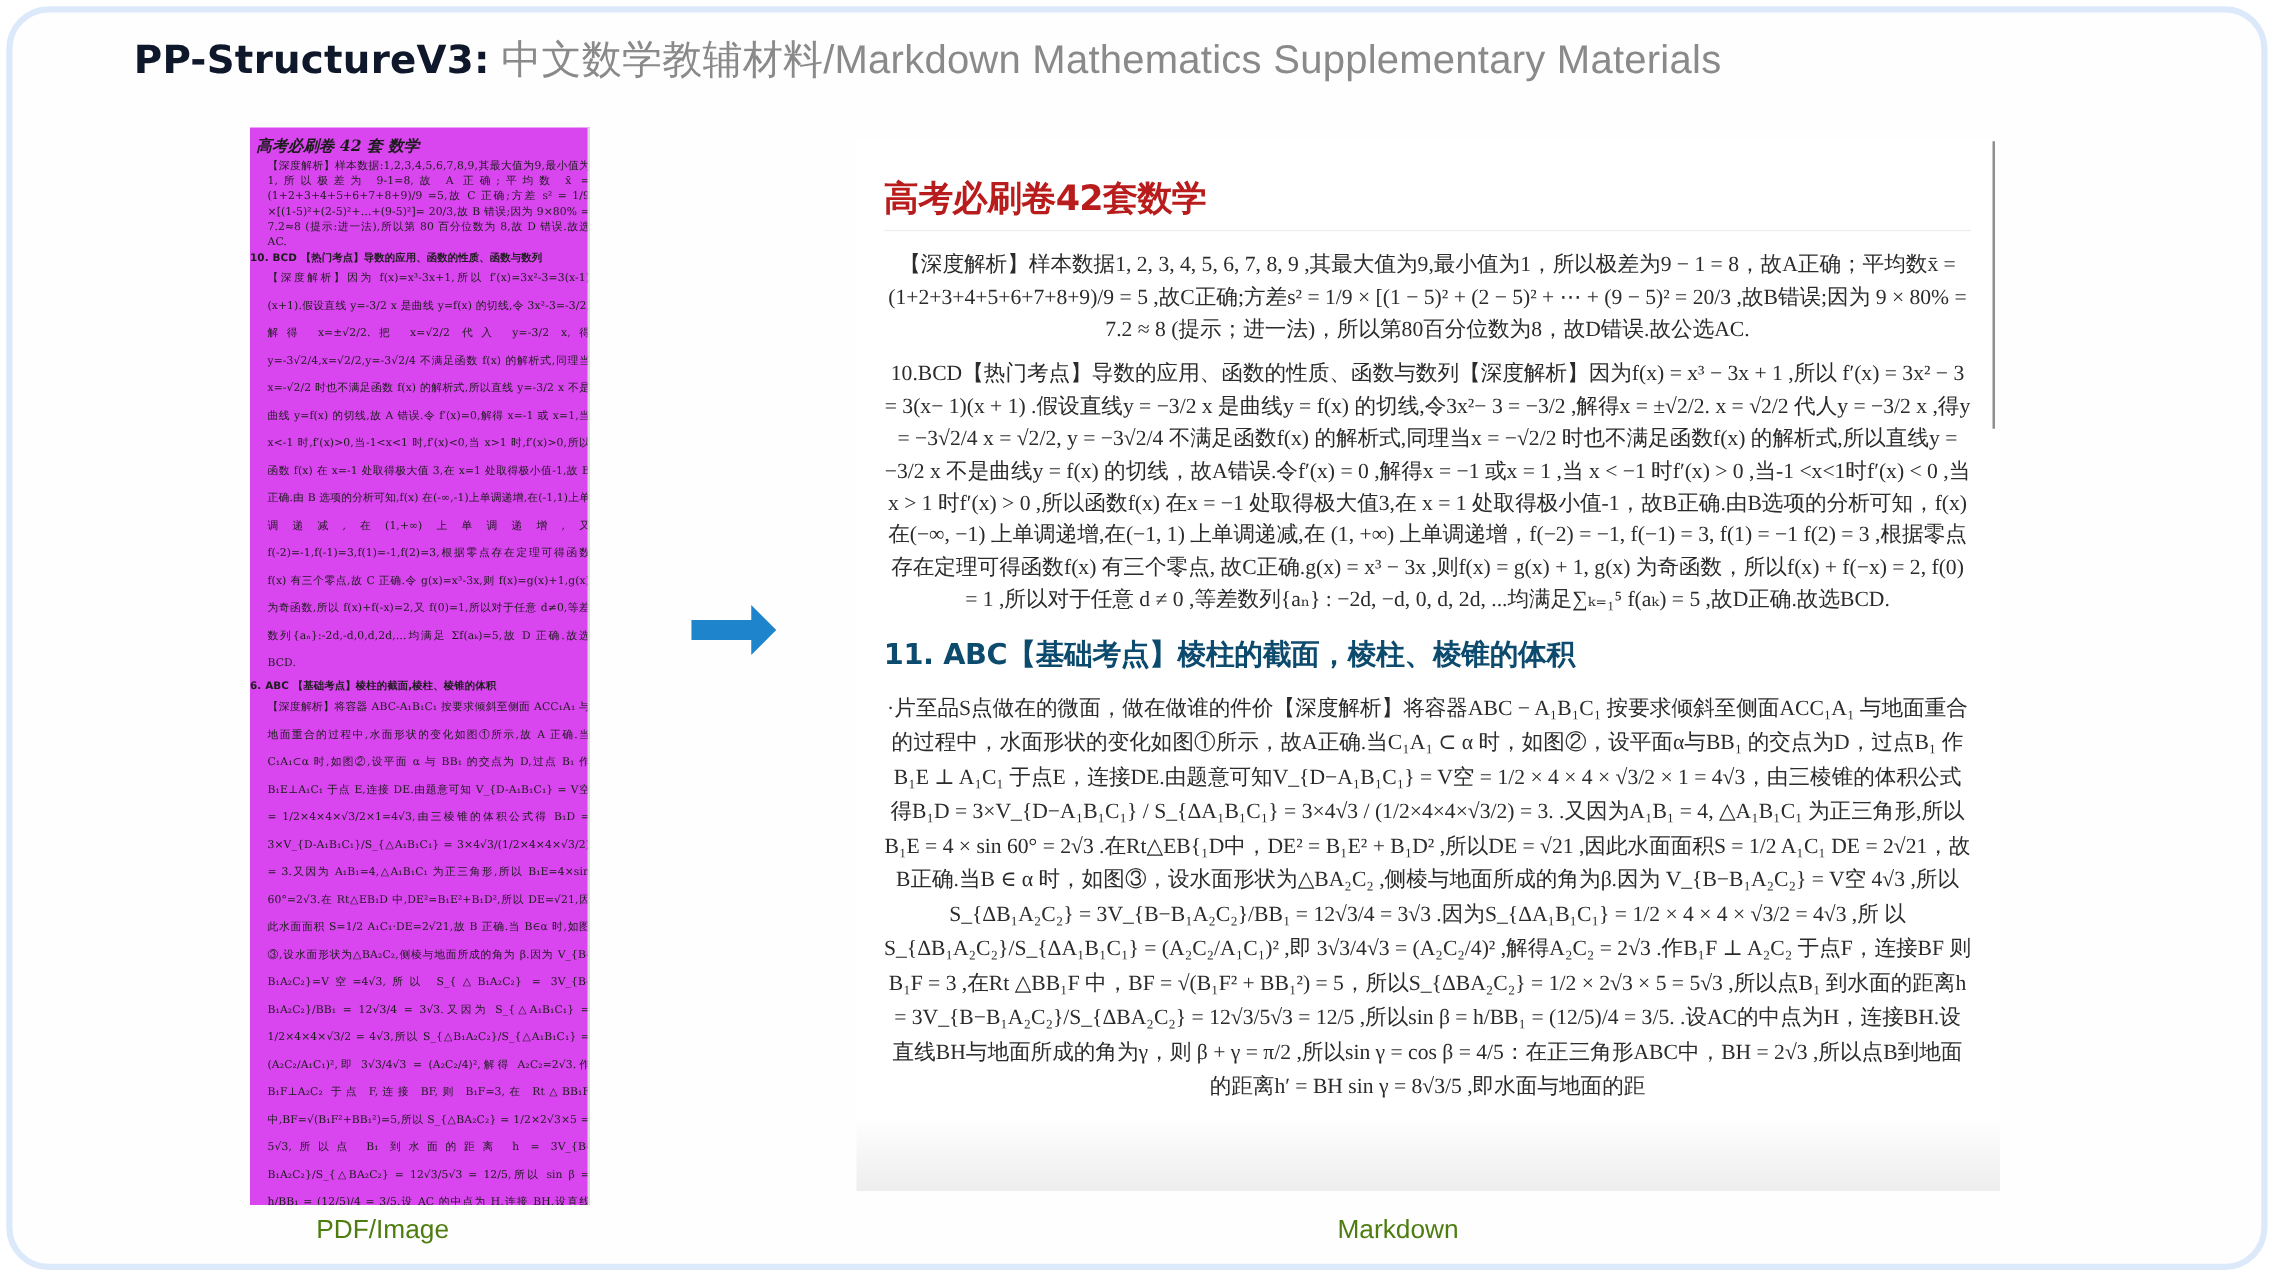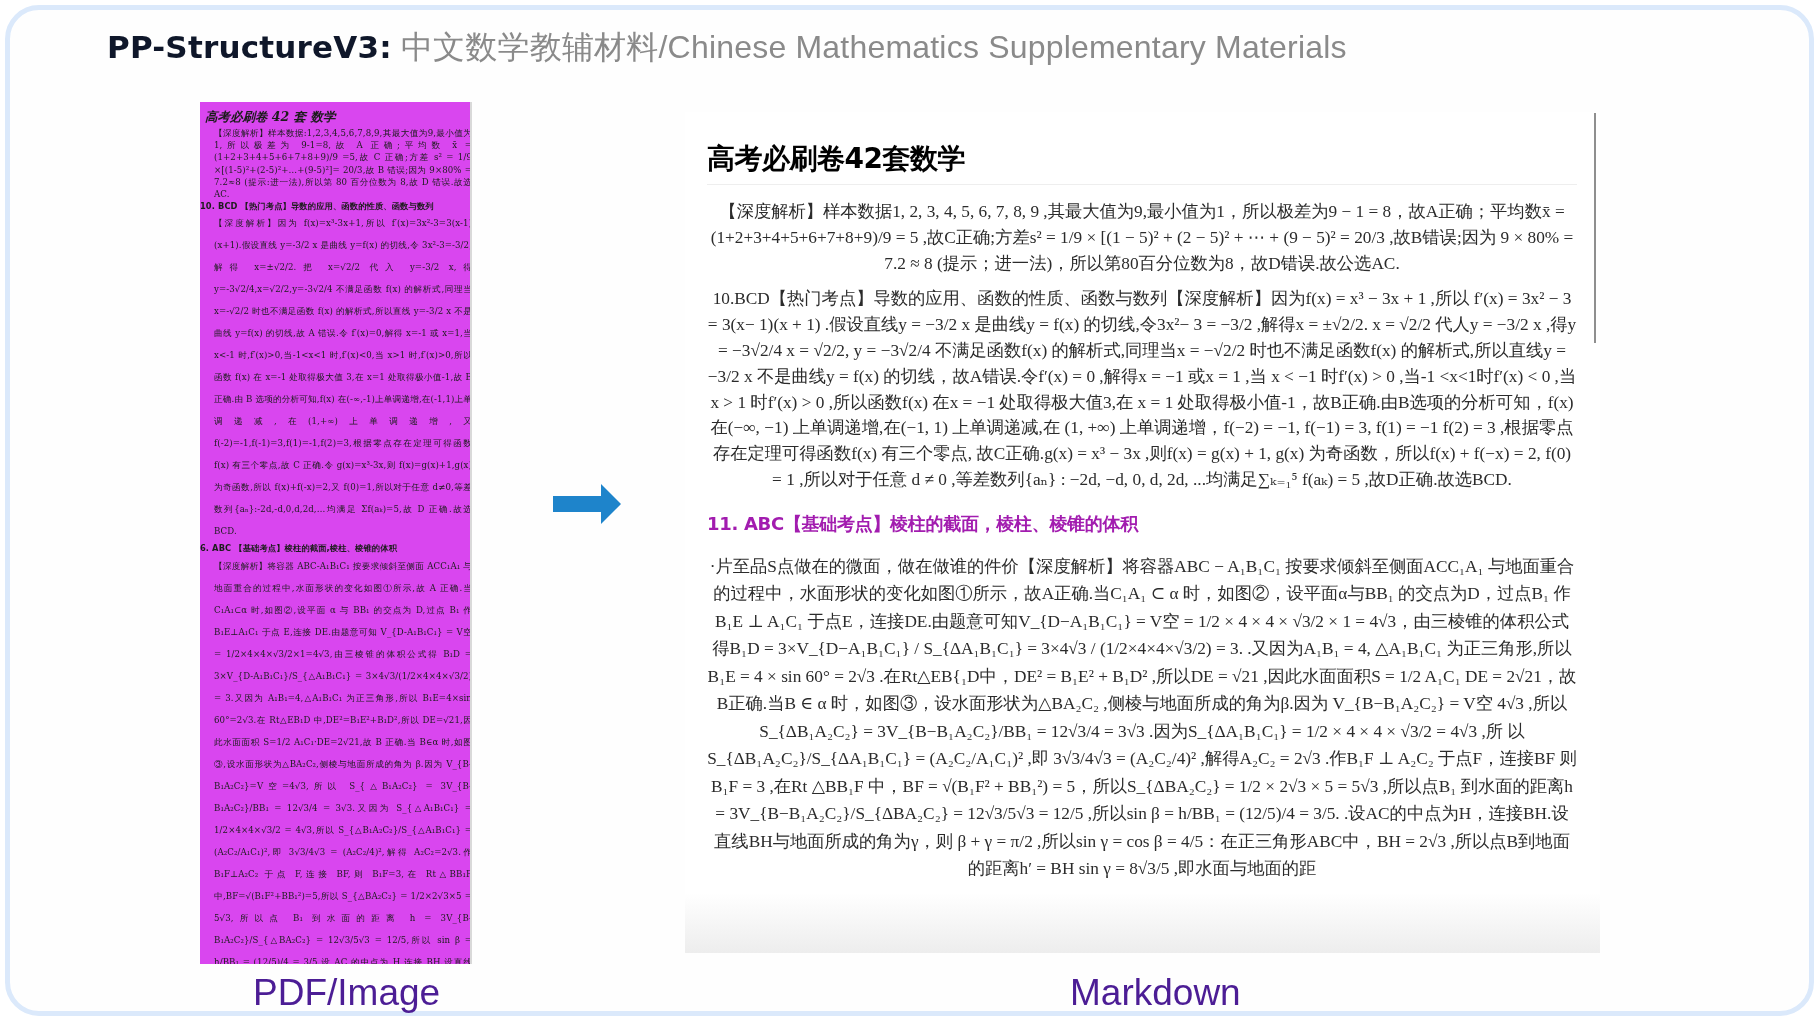--- a/index.html
+++ b/index.html
@@ -36,43 +36,43 @@
     background: #ffffff; overflow: hidden;
   }
   .md::after {
     content: ""; position: absolute; left: 0; right: 0; bottom: 0; height: 60px;
     background: linear-gradient(to bottom, rgba(255,255,255,0) 0%, rgba(236,236,236,0.95) 100%);
   }
   .md-scrollbar { position: absolute; left: 1594px; top: 113px; width: 2px; height: 230px; background: #8f8f8f; }
   .md-inner { position: absolute; left: 22px; top: 28px; width: 870px; color: #2b2b2b; }
   .md h1 {
     font-family: "DejaVu Sans", sans-serif; font-weight: bold; font-size: 28px; line-height: 38px;
-    padding-bottom: 6px; border-bottom: 1px solid #eeeeee; margin-bottom: 14px; color: #000000; letter-spacing: -0.5px;
+    padding-bottom: 6px; border-bottom: 1px solid #eeeeee; margin-bottom: 14px; color: #b91c1c; letter-spacing: -0.5px;
   }
   .md h2 {
-    font-family: "DejaVu Sans", sans-serif; font-weight: bold; font-size: 18px; line-height: 34px;
-    margin: 14px 0 12px 0; color: #a21caf; letter-spacing: -0.3px;
+    font-family: "DejaVu Sans", sans-serif; font-weight: bold; font-size: 23px; line-height: 34px;
+    margin: 14px 0 12px 0; color: #0c4a6e; letter-spacing: -0.3px;
   }
   .md p {
     font-family: "Liberation Serif", "DejaVu Serif", serif; font-size: 17.3px; line-height: 25.8px;
     margin-bottom: 10px; color: #2b2b2b; text-align: center;
   }
   .md p.dense { line-height: 27.5px; }
 
-  .labels { position: absolute; top: 972px; font-family: "Liberation Sans", sans-serif; font-size: 37px; color: #4c1d95; }
+  .labels { position: absolute; top: 972px; font-family: "Liberation Sans", sans-serif; font-size: 21px; color: #4d7c0f; }
   .label-left { left: 253px; }
   .label-right { left: 1070px; }
 </style>
 </head>
 <body>
 
 <div class="card"></div>
 
 <div class="title">
-  <span class="brand">PP-StructureV3:</span><span class="subtitle"> 中文数学教辅材料/Chinese Mathematics Supplementary Materials</span>
+  <span class="brand">PP-StructureV3:</span><span class="subtitle"> 中文数学教辅材料/Markdown Mathematics Supplementary Materials</span>
 </div>
 
 <div class="pdf">
   <div class="pdf-title">高考必刷卷 42 套 数学</div>
   <p>【深度解析】样本数据:1,2,3,4,5,6,7,8,9,其最大值为9,最小值为1,所以极差为 9-1=8,故 A 正确;平均数 x̄ = (1+2+3+4+5+6+7+8+9)/9 =5,故 C 正确;方差 s² = 1/9 ×[(1-5)²+(2-5)²+…+(9-5)²]= 20/3,故 B 错误;因为 9×80% = 7.2≈8 (提示:进一法),所以第 80 百分位数为 8,故 D 错误.故选 AC.</p>
   <p class="q">10. BCD 【热门考点】导数的应用、函数的性质、函数与数列</p>
   <p class="tall">【深度解析】因为 f(x)=x³-3x+1,所以 f′(x)=3x²-3=3(x-1)(x+1).假设直线 y=-3/2 x 是曲线 y=f(x) 的切线,令 3x²-3=-3/2,解得 x=±√2/2.把 x=√2/2 代入 y=-3/2 x,得 y=-3√2/4,x=√2/2,y=-3√2/4 不满足函数 f(x) 的解析式,同理当 x=-√2/2 时也不满足函数 f(x) 的解析式,所以直线 y=-3/2 x 不是曲线 y=f(x) 的切线,故 A 错误.令 f′(x)=0,解得 x=-1 或 x=1,当 x&lt;-1 时,f′(x)&gt;0,当-1&lt;x&lt;1 时,f′(x)&lt;0,当 x&gt;1 时,f′(x)&gt;0,所以函数 f(x) 在 x=-1 处取得极大值 3,在 x=1 处取得极小值-1,故 B 正确.由 B 选项的分析可知,f(x) 在(-∞,-1)上单调递增,在(-1,1)上单调递减,在(1,+∞)上单调递增,又 f(-2)=-1,f(-1)=3,f(1)=-1,f(2)=3,根据零点存在定理可得函数 f(x) 有三个零点,故 C 正确.令 g(x)=x³-3x,则 f(x)=g(x)+1,g(x) 为奇函数,所以 f(x)+f(-x)=2,又 f(0)=1,所以对于任意 d≠0,等差数列{aₙ}:-2d,-d,0,d,2d,…均满足 Σf(aₖ)=5,故 D 正确.故选 BCD.</p>
   <p class="q">6. ABC 【基础考点】棱柱的截面,棱柱、棱锥的体积</p>
   <p class="tall">【深度解析】将容器 ABC-A₁B₁C₁ 按要求倾斜至侧面 ACC₁A₁ 与地面重合的过程中,水面形状的变化如图①所示,故 A 正确.当 C₁A₁⊂α 时,如图②,设平面 α 与 BB₁ 的交点为 D,过点 B₁ 作 B₁E⊥A₁C₁ 于点 E,连接 DE.由题意可知 V_{D-A₁B₁C₁} = V空 = 1/2×4×4×√3/2×1=4√3,由三棱锥的体积公式得 B₁D = 3×V_{D-A₁B₁C₁}/S_{△A₁B₁C₁} = 3×4√3/(1/2×4×4×√3/2) = 3.又因为 A₁B₁=4,△A₁B₁C₁ 为正三角形,所以 B₁E=4×sin 60°=2√3.在 Rt△EB₁D 中,DE²=B₁E²+B₁D²,所以 DE=√21,因此水面面积 S=1/2 A₁C₁·DE=2√21,故 B 正确.当 B∈α 时,如图③,设水面形状为△BA₂C₂,侧棱与地面所成的角为 β.因为 V_{B-B₁A₂C₂}=V空=4√3,所以 S_{△B₁A₂C₂} = 3V_{B-B₁A₂C₂}/BB₁ = 12√3/4 = 3√3.又因为 S_{△A₁B₁C₁} = 1/2×4×4×√3/2 = 4√3,所以 S_{△B₁A₂C₂}/S_{△A₁B₁C₁} = (A₂C₂/A₁C₁)²,即 3√3/4√3 = (A₂C₂/4)²,解得 A₂C₂=2√3.作 B₁F⊥A₂C₂ 于点 F,连接 BF,则 B₁F=3,在 Rt△BB₁F 中,BF=√(B₁F²+BB₁²)=5,所以 S_{△BA₂C₂} = 1/2×2√3×5 = 5√3,所以点 B₁ 到水面的距离 h = 3V_{B-B₁A₂C₂}/S_{△BA₂C₂} = 12√3/5√3 = 12/5,所以 sin β = h/BB₁ = (12/5)/4 = 3/5.设 AC 的中点为 H,连接 BH.设直线 BH 与地面所成的角为 γ,则 β+γ = π/2,所以 sin γ = cos β = 4/5.在正三角形 ABC 中,BH=2√3,所以点 B 到地面的距离 h′ = BH sin γ = 8√3/5,即水面与地面的距</p>
   <div class="pdf-edge"></div>

